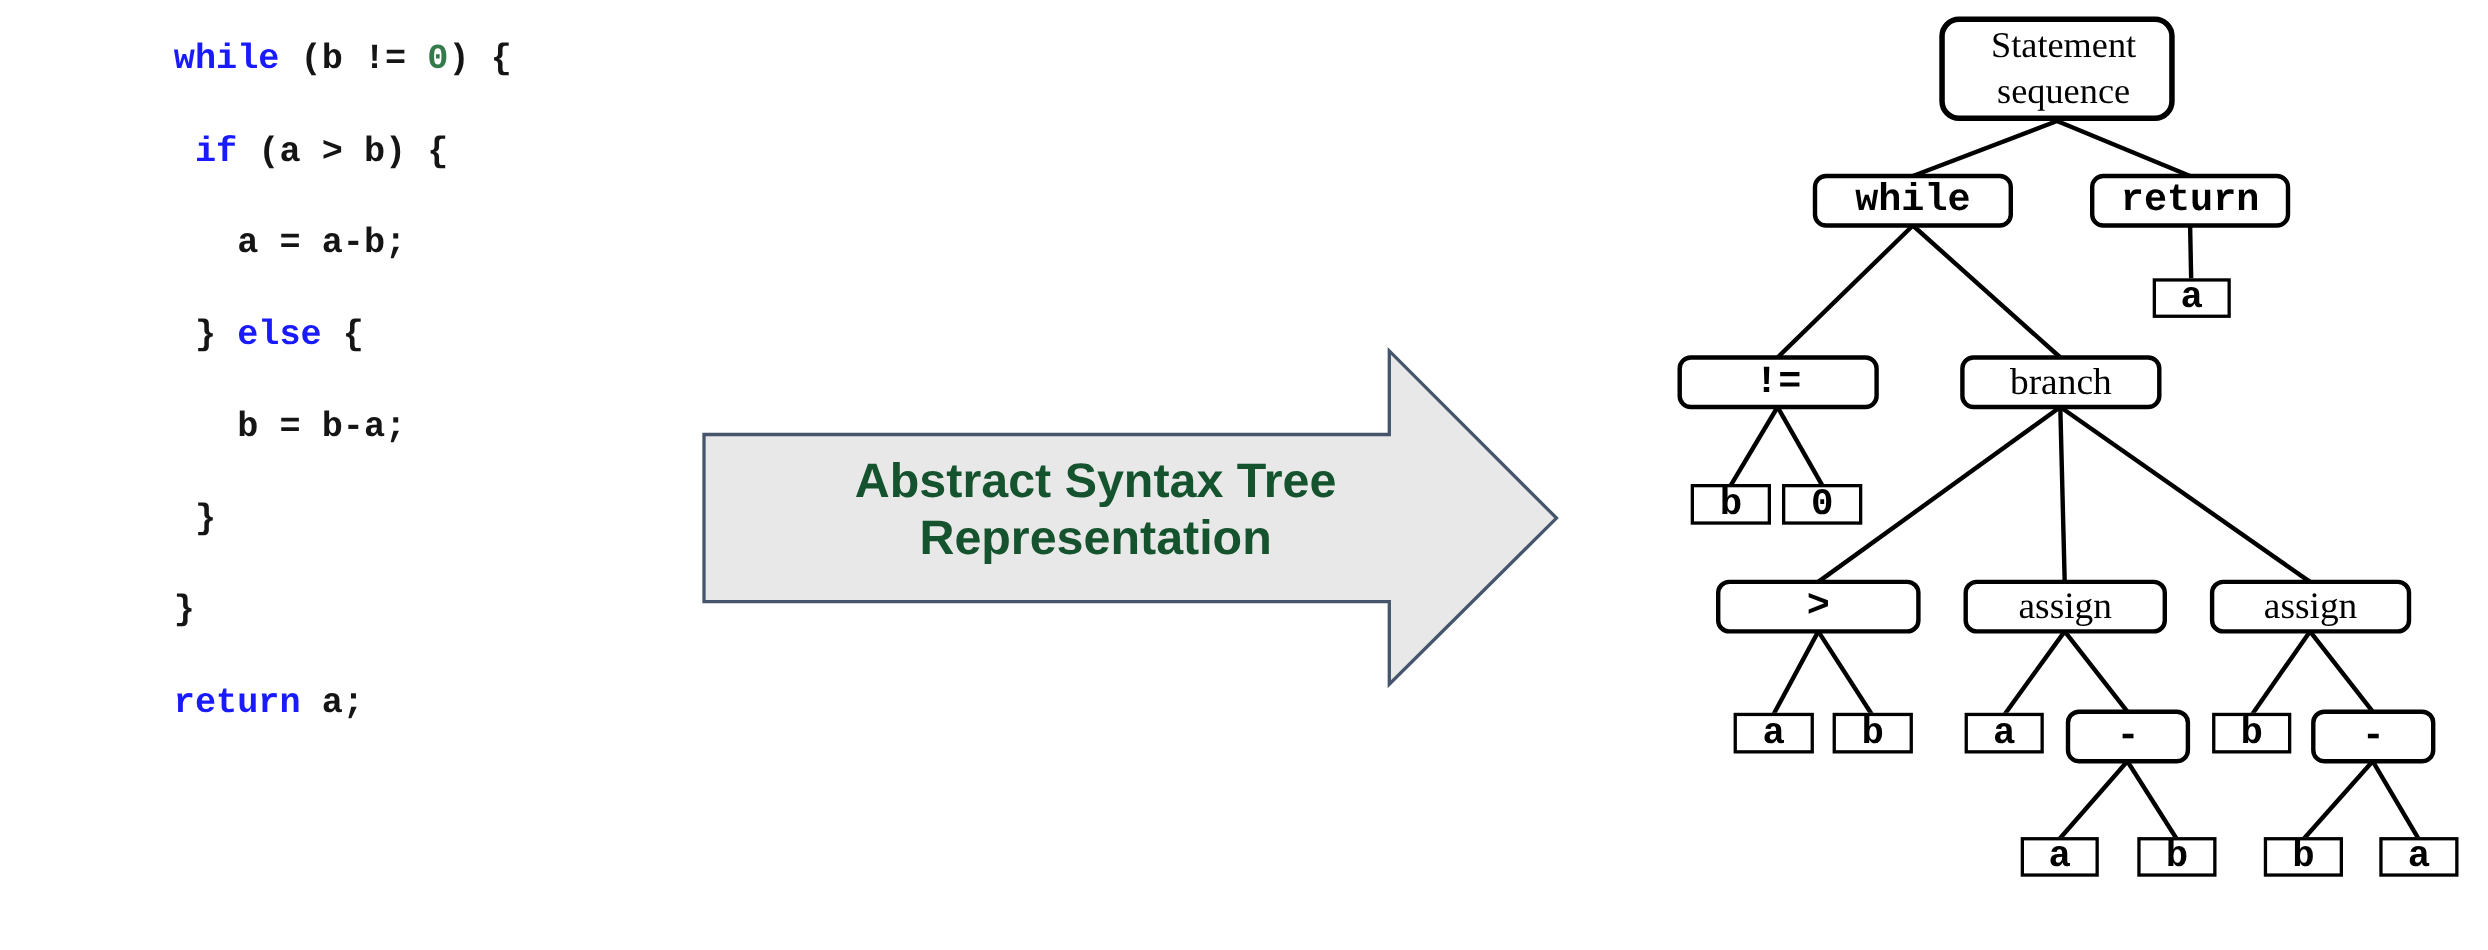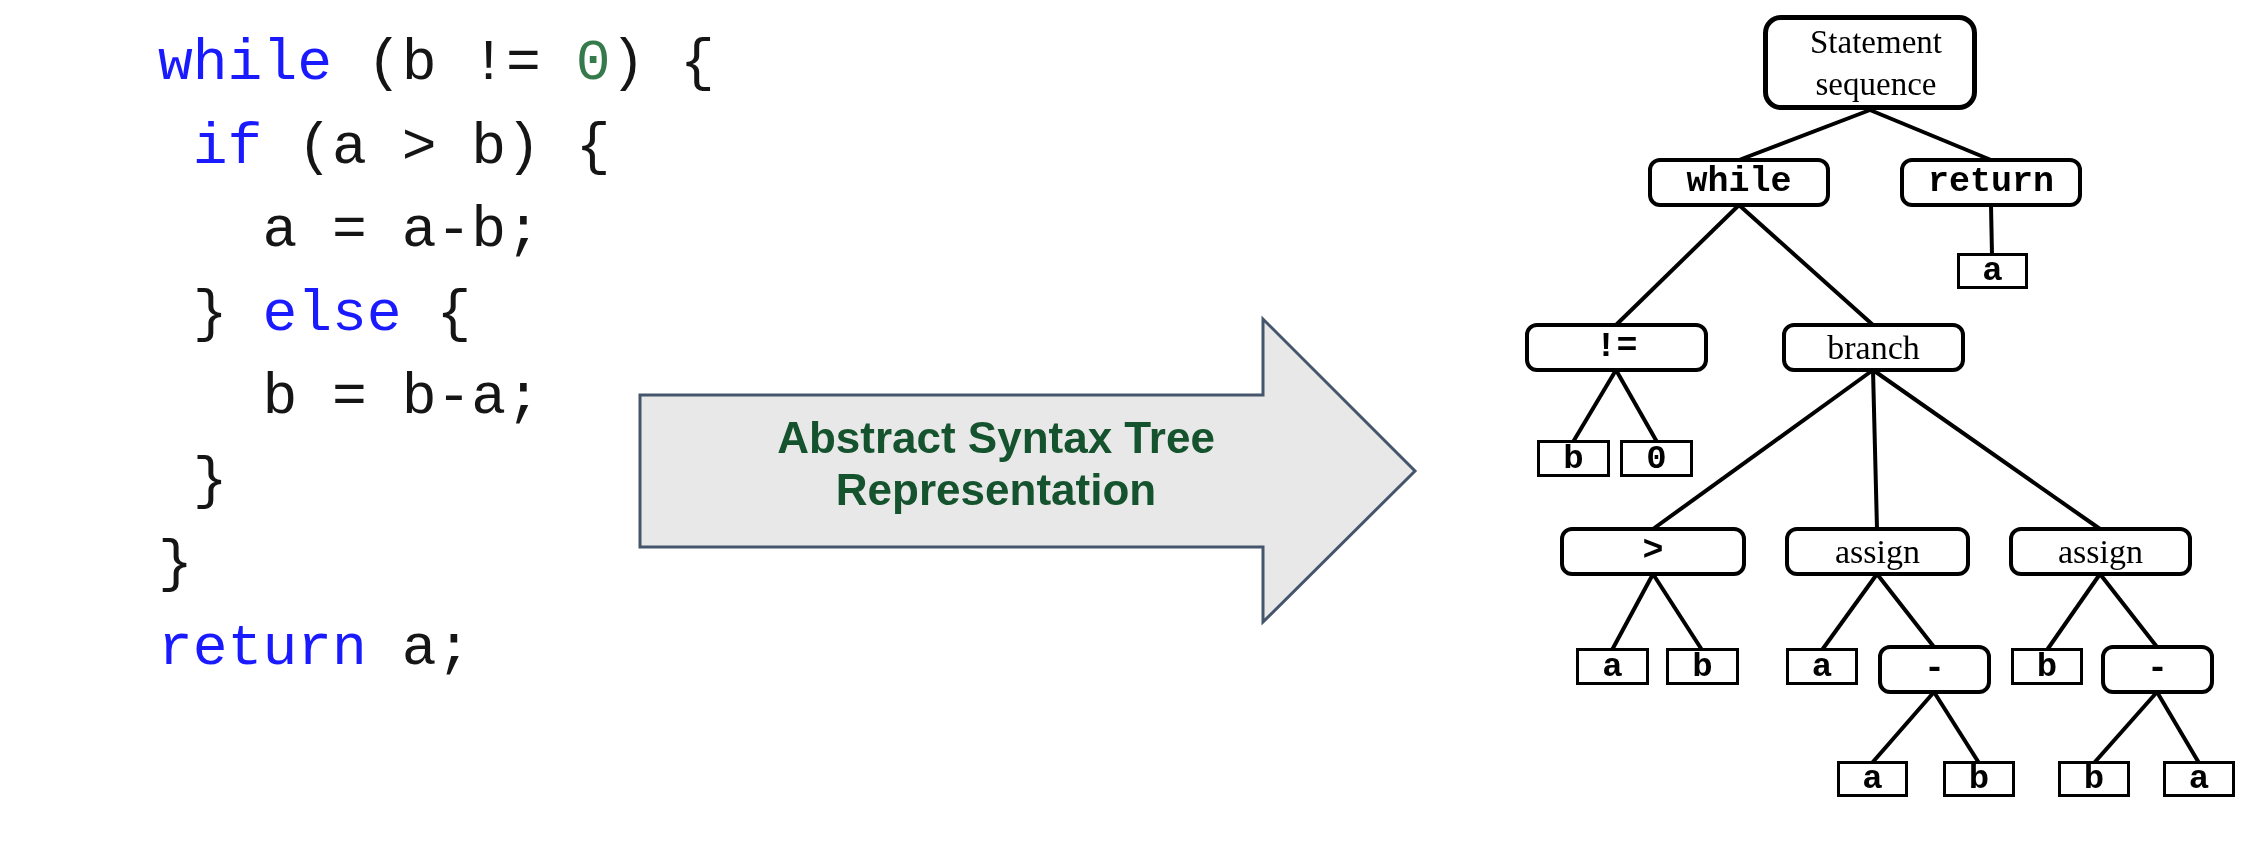--- a/index.html
+++ b/index.html
@@ -5,24 +5,24 @@
   html,body{margin:0;padding:0;}
   body{
     position:relative;
     width:2262px;height:864px;
     background:#ffffff;
     overflow:hidden;
     font-family:"Liberation Sans",sans-serif;
   }
   
   .code{
-    position:absolute;left:158px;top:22px;margin:0;
+    position:absolute;left:158px;top:12px;margin:0;
     font-family:"Liberation Mono",monospace;
-    font-weight:normal;
-    font-size:58px;line-height:83.5px;
+    font-weight:bold;
+    font-size:32px;line-height:83.5px;
     color:#151515;
     white-space:pre;
   }
   .code .line{display:block;height:83.5px;}
   .kw{color:var(--keyword-color,#1a1aff);}
   .num{color:var(--number-color,#357a4b);}
   
   svg.layer{position:absolute;left:0;top:0;}
   .arrow-poly{
     fill:var(--arrow-fill,#e8e8e8);

